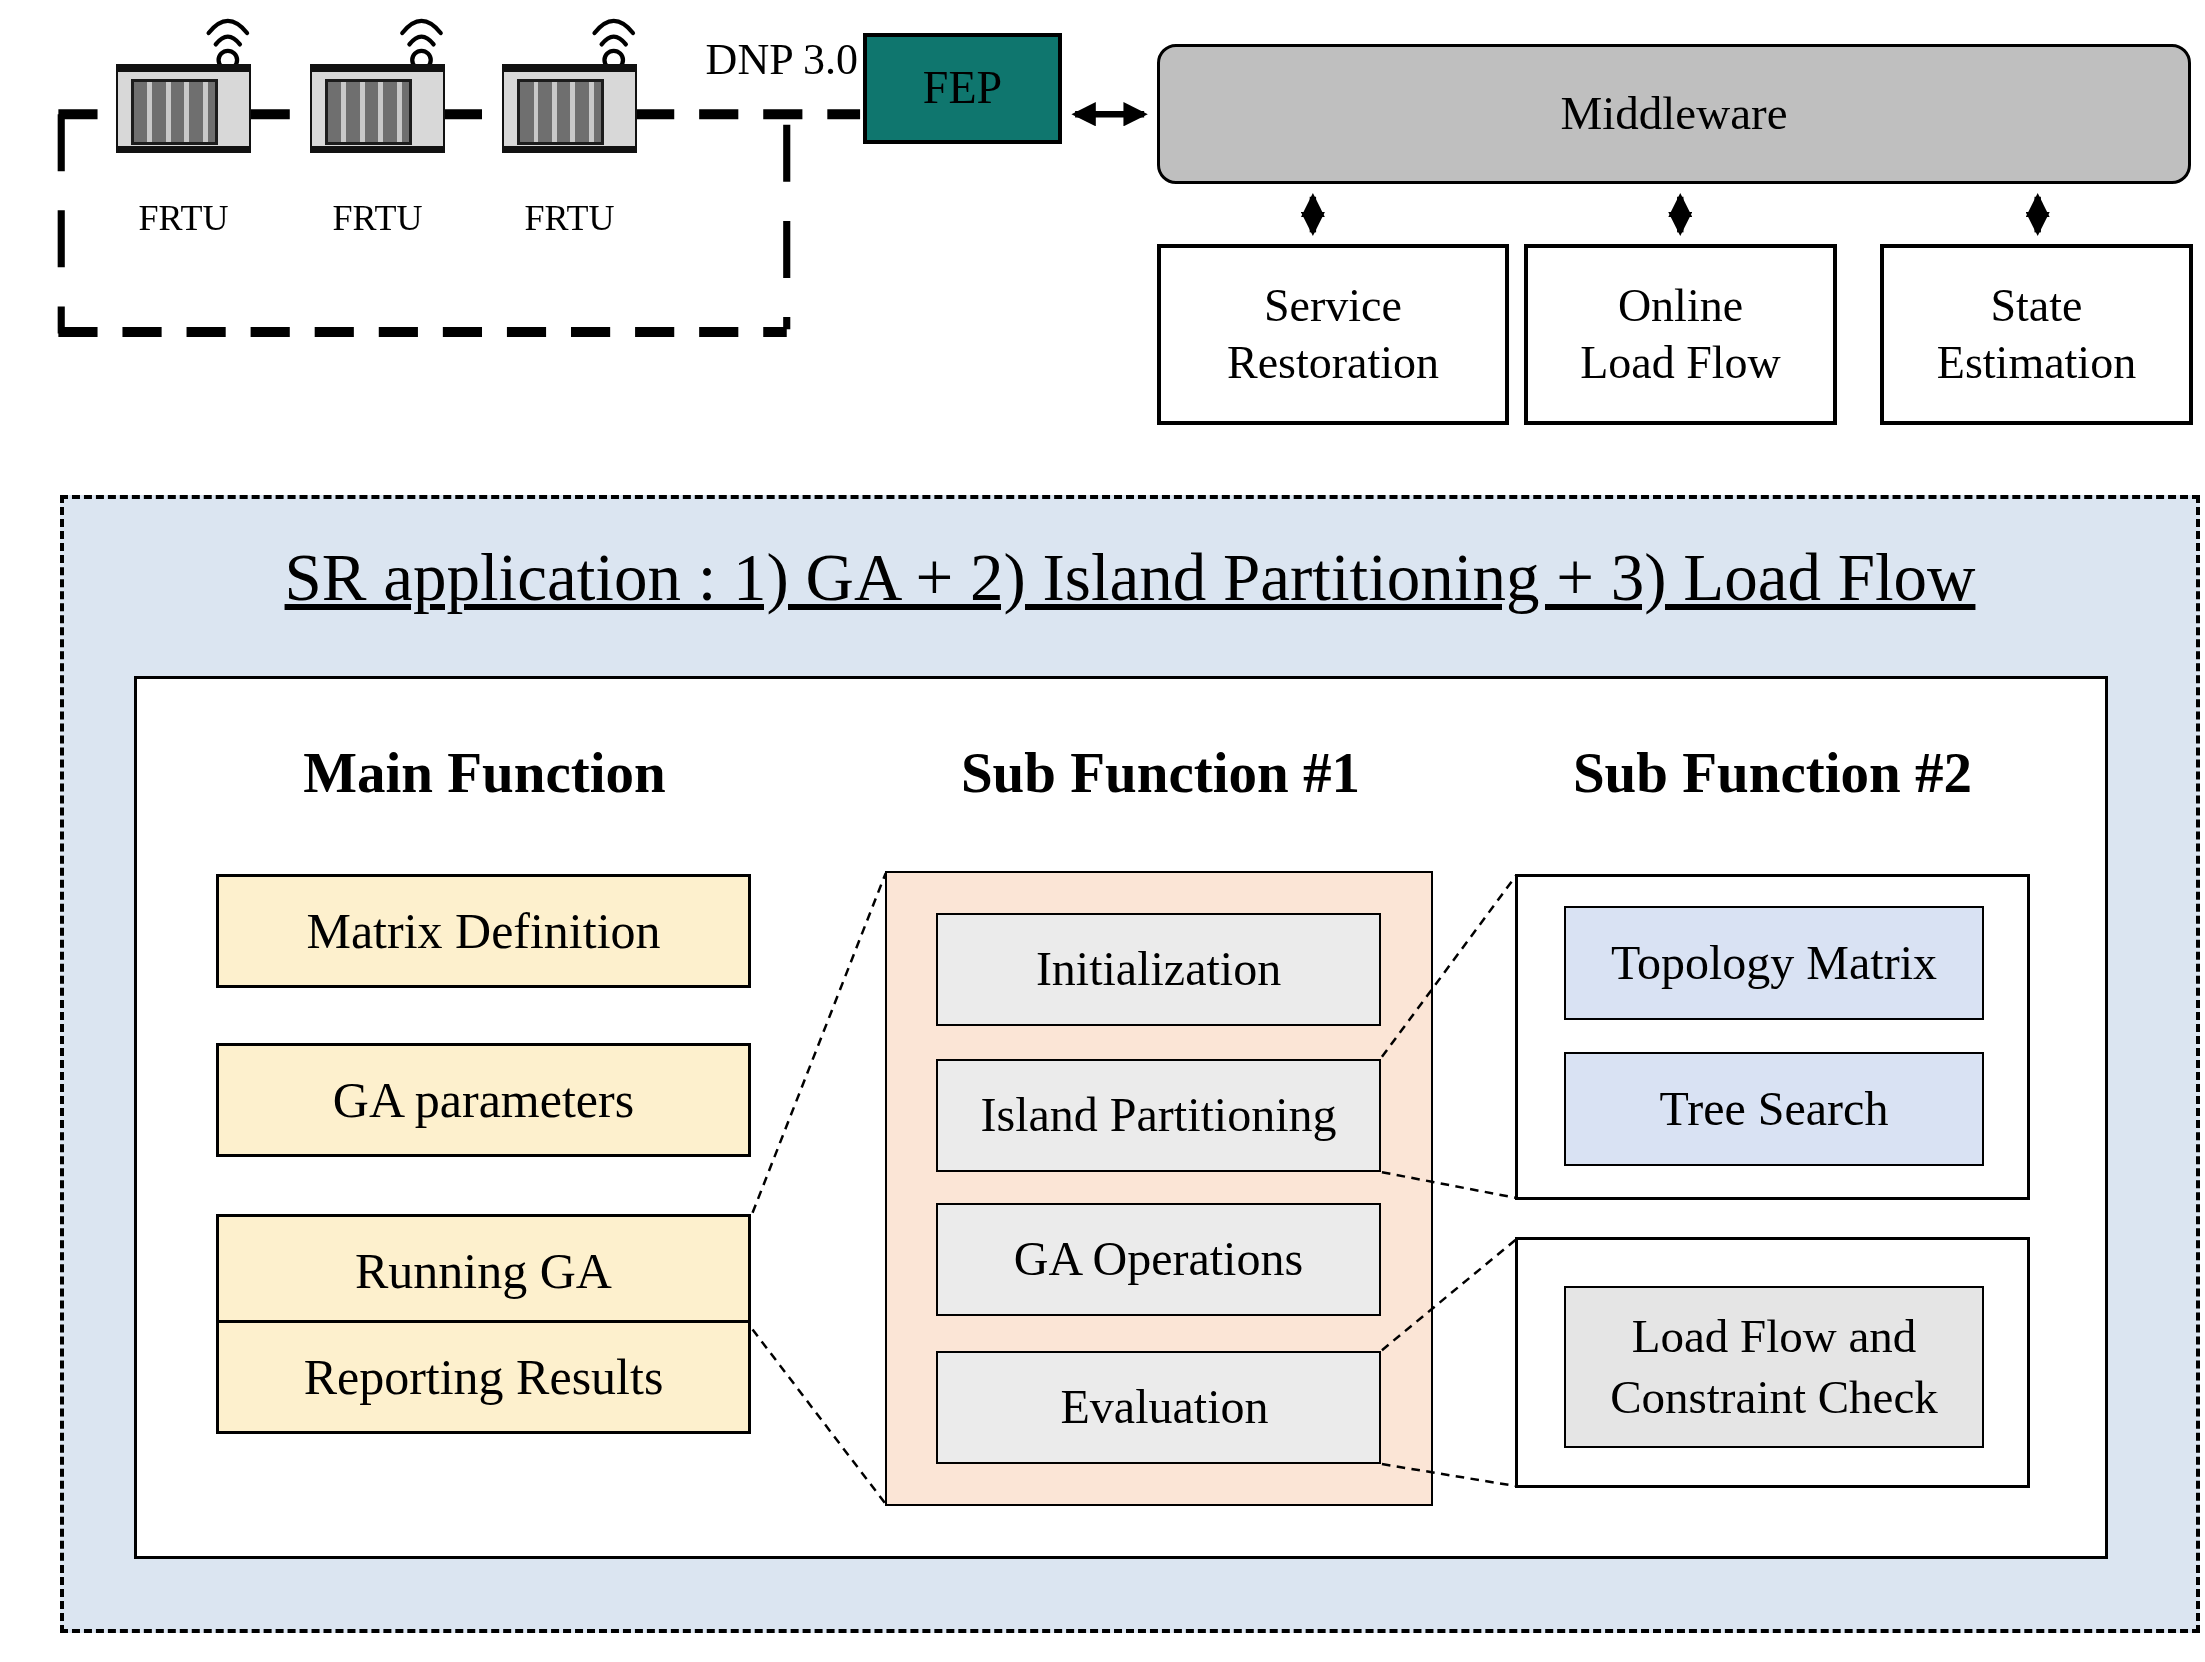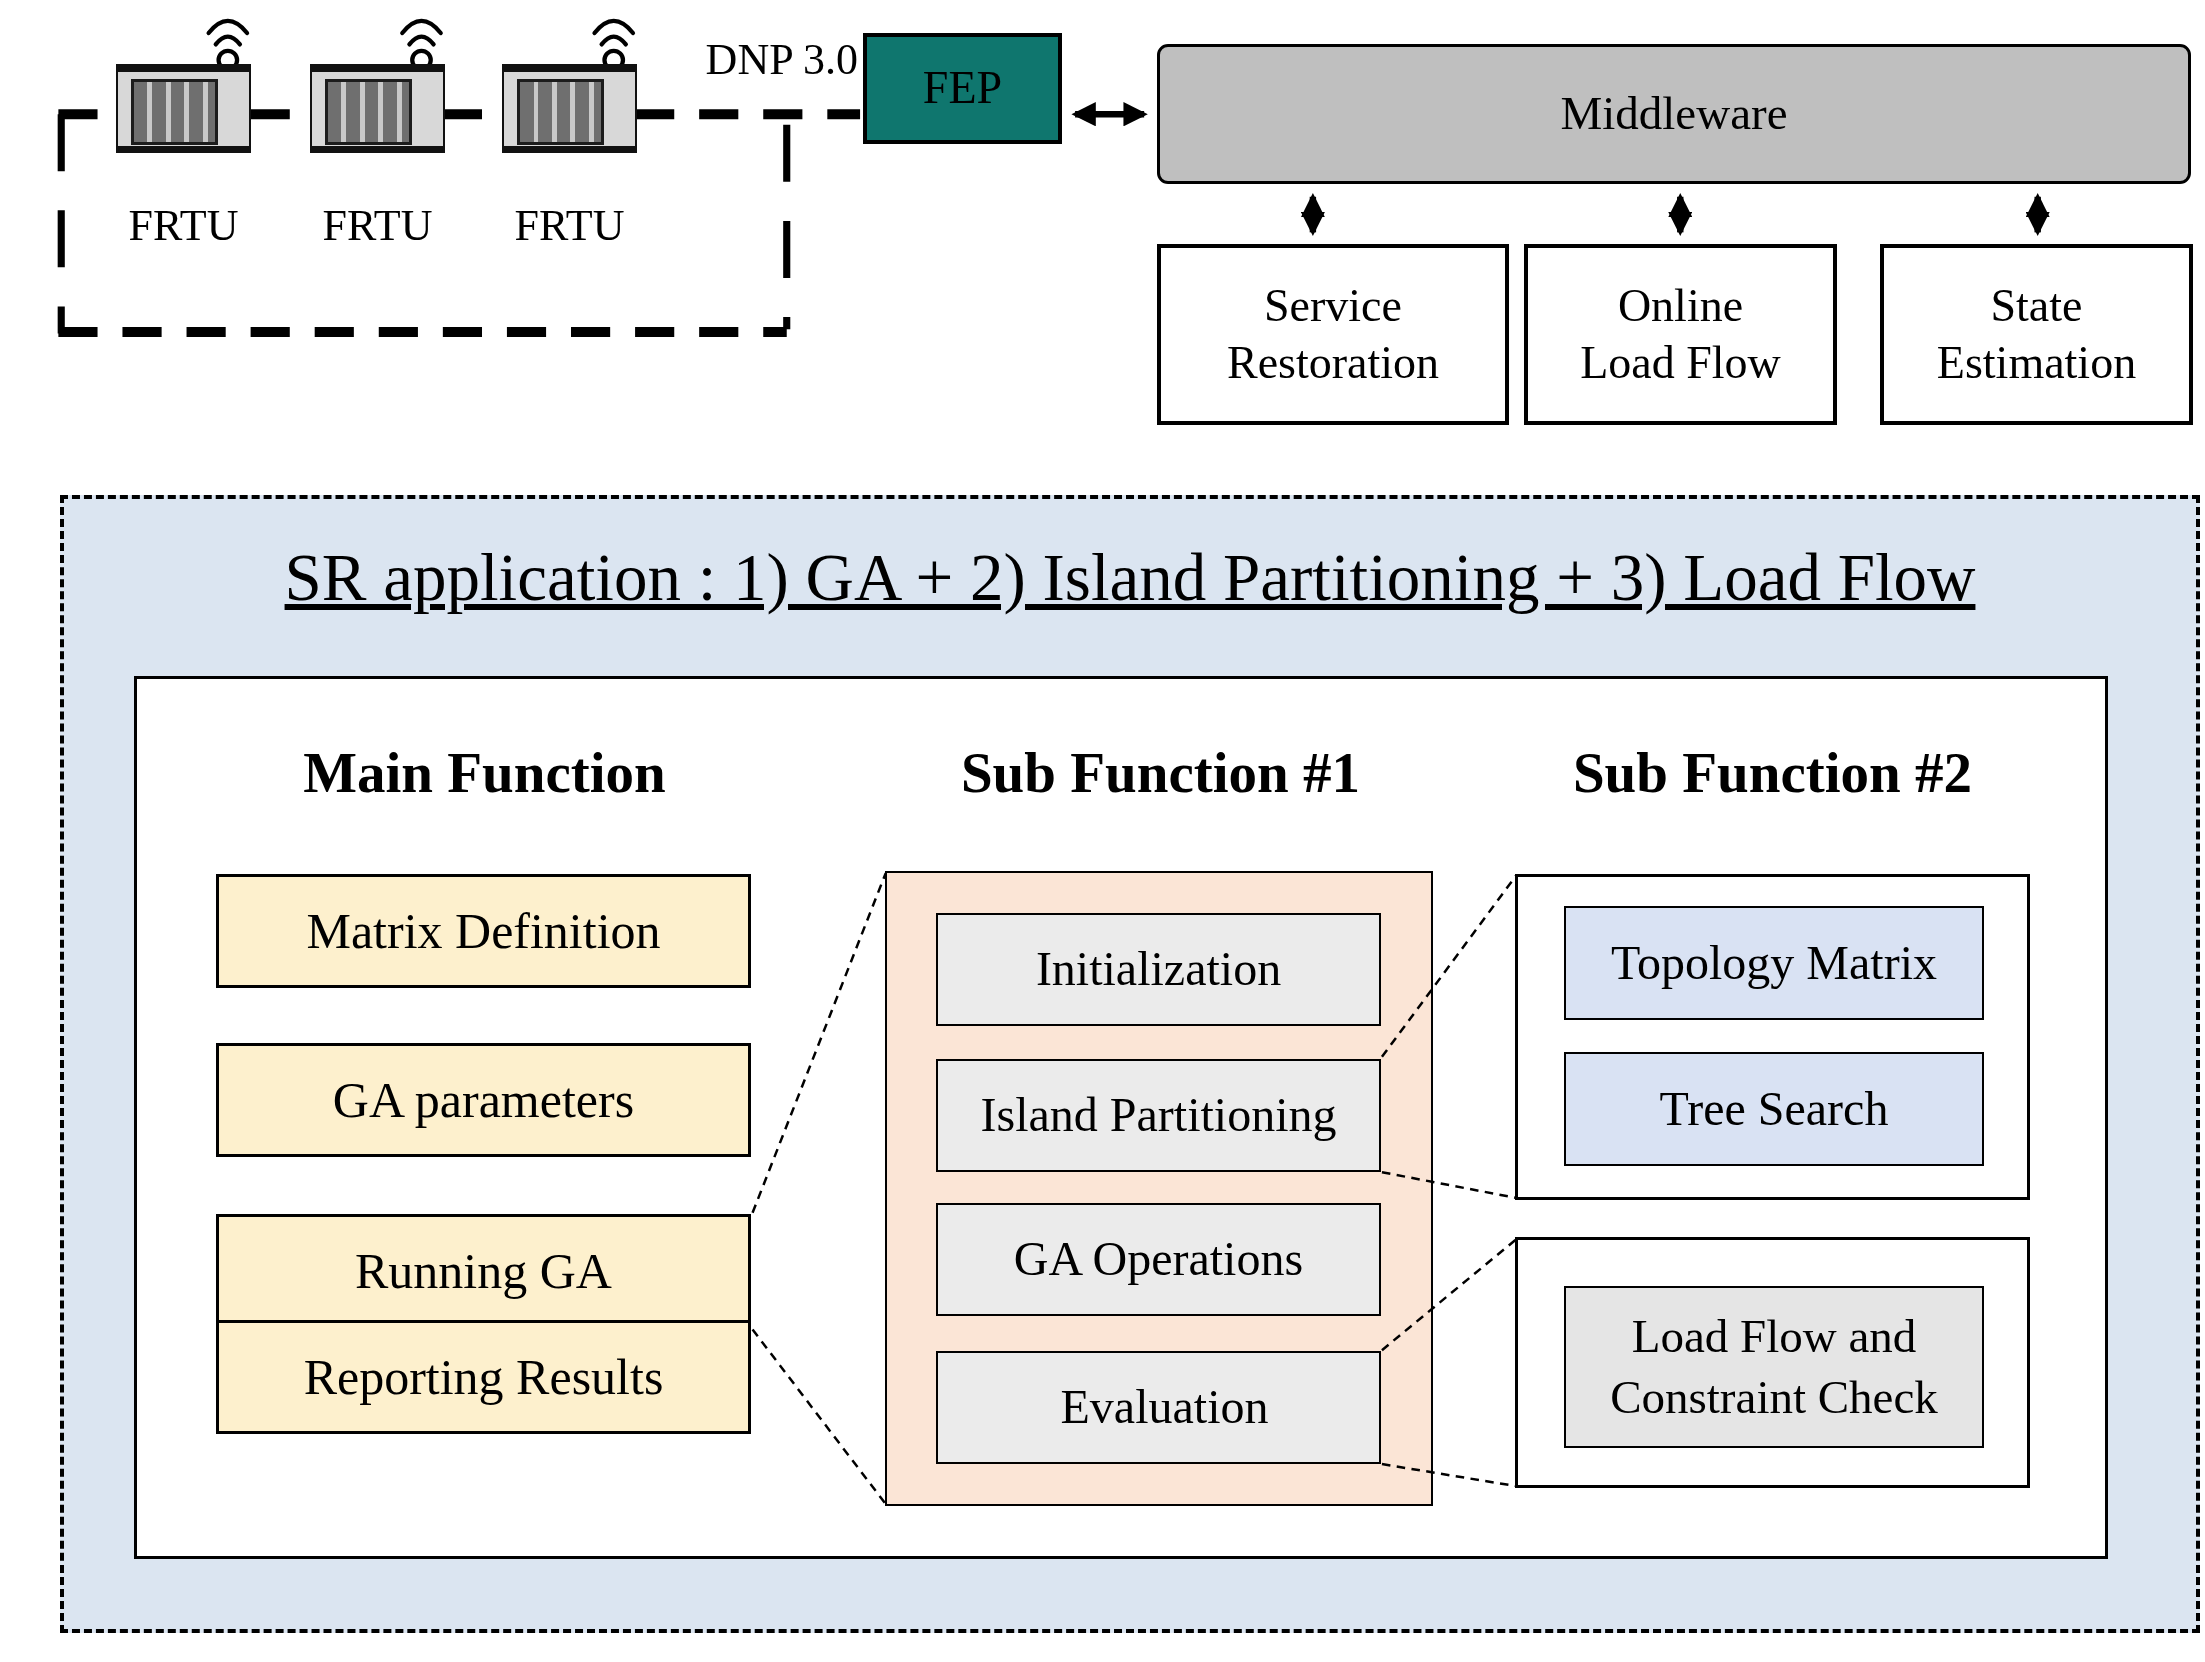--- a/index.html
+++ b/index.html
@@ -8,30 +8,30 @@
     font-family:"Liberation Serif", serif;color:#000;overflow:hidden;
   }
   .abs{position:absolute;box-sizing:border-box;}
   .box{
     position:absolute;box-sizing:border-box;display:flex;
     align-items:center;justify-content:center;text-align:center;
     line-height:1.22;
   }
   
   .fep{left:863px;top:33px;width:199px;height:111px;border:4.3px solid #000;background:#0f766e;font-size:46px;z-index:10;}
-  .middleware{left:1157px;top:44px;width:1034px;height:140px;border:3.6px solid #000;border-radius:11px;background:#bfbfbf;font-size:47px;z-index:10;}
+  .middleware{left:1157px;top:44px;width:1034px;height:140px;border:3.6px solid #000;border-radius:19px;background:#bfbfbf;font-size:47px;z-index:10;}
   .svc{top:244px;height:181px;border:4.3px solid #000;background:#fff;font-size:46px;z-index:10;}
   .svc0{left:1157px;width:352px;}
   .svc1{left:1524px;width:313px;}
   .svc2{left:1880px;width:313px;}
   .dnp{left:641px;top:34px;width:217px;height:50px;font-size:44px;display:flex;align-items:center;justify-content:flex-end;z-index:10;}
   .frtu-body{top:64px;width:135px;height:89px;background:#d8d8d8;border:2.8px solid #111;border-top-width:8.5px;border-bottom-width:7.1px;z-index:10;}
   .frtu-screen{position:absolute;left:13px;top:7.1px;width:81px;height:60px;border:3.6px solid #1c1c1c;
     background:repeating-linear-gradient(90deg,#6f6f6f 0 13.5px,#c9c9c9 13.5px 18.5px);}
-  .frtu-label{top:199px;width:157px;height:54px;font-size:44px;z-index:10;}
+  .frtu-label{top:192px;width:157px;height:54px;font-size:36px;z-index:10;}
   
   .app-panel{left:60px;top:495px;width:2140px;height:1138px;background:#dbe5f1;border:4.3px dashed #000;z-index:1;}
   .app-title{left:107px;top:535px;width:2046px;height:85px;font-size:67px;z-index:10;text-decoration:underline;}
   .inner-white{left:134px;top:676px;width:1974px;height:883px;background:#fff;border:3.6px solid #000;z-index:2;}
   .col-header{top:739px;height:68px;font-size:57px;font-weight:bold;z-index:10;}
   .hdr-main{left:271px;width:427px;}
   .hdr-sub1{left:940px;width:441px;}
   .hdr-sub2{left:1552px;width:441px;}
   .ybox{left:216px;width:535px;height:114px;background:#fdf0cd;border:3.6px solid #000;font-size:50px;z-index:10;}
   .y0{top:874px;} .y1{top:1043px;} .y2{top:1214px;} .y3{top:1320px;}

